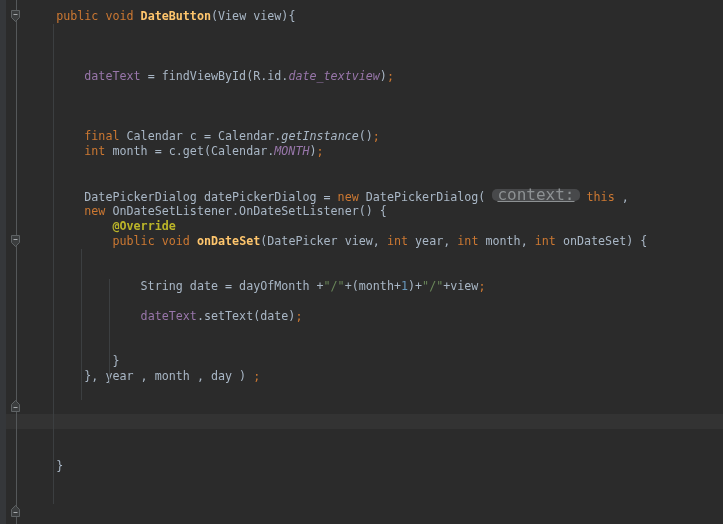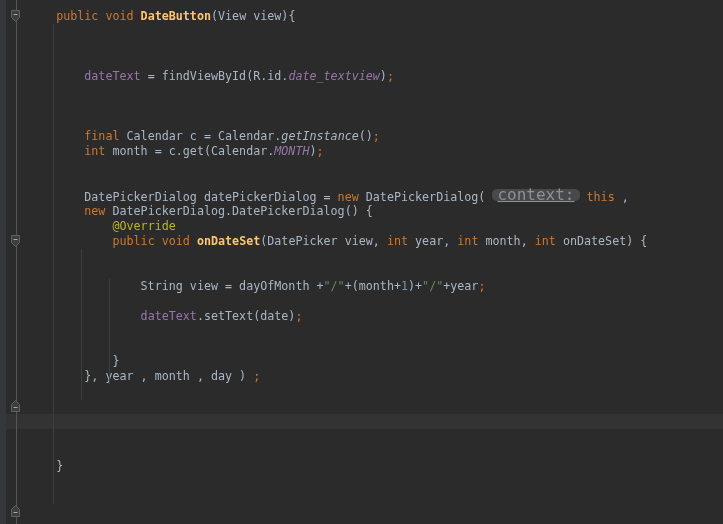--- a/index.html
+++ b/index.html
@@ -31,21 +31,21 @@
     padding-left: 22px;
     color: var(--def, #a9b7c6);
   }
   .code-line.caret-line { background: var(--caret, #333333); }
   .s-def    { color: var(--def, #a9b7c6); }
   .s-kw     { color: var(--kw, #cc7832); }
   .s-decl   { color: var(--decl, #ffc66d); font-weight: bold; }
   .s-field  { color: var(--field, #9876aa); }
   .s-sfield { color: var(--field, #9876aa); font-style: italic; }
   .s-smethod{ color: var(--def, #a9b7c6); font-style: italic; }
-  .s-ann    { color: var(--ann, #bbb529); }
+  .s-ann    { color: var(--ann, #bbb529); font-weight: bold; }
   .s-str    { color: var(--str, #6a8759); }
   .s-num    { color: var(--num, #6897bb); }
   .s-semi   { color: var(--semi, #cc7832); }
   .hint {
     display: inline-block;
     background: var(--hintbg, #48494b);
     color: var(--hinttx, #8d9193);
     font-size: 16px;
     line-height: 12px;
     border-radius: 5px;
@@ -97,26 +97,26 @@
       <div class="code-line"></div>
       <div class="code-line"><span class="s-def">        </span><span class="s-field">dateText</span><span class="s-def"> = findViewById(R.id.</span><span class="s-sfield">date_textview</span><span class="s-def">)</span><span class="s-semi">;</span></div>
       <div class="code-line"></div>
       <div class="code-line"></div>
       <div class="code-line"></div>
       <div class="code-line"><span class="s-def">        </span><span class="s-kw">final </span><span class="s-def">Calendar c = Calendar.</span><span class="s-smethod">getInstance</span><span class="s-def">()</span><span class="s-semi">;</span></div>
       <div class="code-line"><span class="s-def">        </span><span class="s-kw">int </span><span class="s-def">month = c.get(Calendar.</span><span class="s-sfield">MONTH</span><span class="s-def">)</span><span class="s-semi">;</span></div>
       <div class="code-line"></div>
       <div class="code-line"></div>
       <div class="code-line"><span class="s-def">        DatePickerDialog datePickerDialog = </span><span class="s-kw">new </span><span class="s-def">DatePickerDialog( </span><span class="hint">context:</span><span class="s-def"> </span><span class="s-kw">this</span><span class="s-def"> ,</span></div>
-      <div class="code-line"><span class="s-def">        </span><span class="s-kw">new </span><span class="s-def">DatePickerDialog.DatePickerDialog() {</span></div>
+      <div class="code-line"><span class="s-def">        </span><span class="s-kw">new </span><span class="s-def">OnDateSetListener.OnDateSetListener() {</span></div>
       <div class="code-line"><span class="s-def">            </span><span class="s-ann">@Override</span></div>
       <div class="code-line"><span class="s-def">            </span><span class="s-kw">public void </span><span class="s-decl">onDateSet</span><span class="s-def">(DatePicker view, </span><span class="s-kw">int </span><span class="s-def">year, </span><span class="s-kw">int </span><span class="s-def">month, </span><span class="s-kw">int </span><span class="s-def">onDateSet) {</span></div>
       <div class="code-line"></div>
       <div class="code-line"></div>
-      <div class="code-line"><span class="s-def">                String view = dayOfMonth +</span><span class="s-str">"/"</span><span class="s-def">+(month+</span><span class="s-num">1</span><span class="s-def">)+</span><span class="s-str">"/"</span><span class="s-def">+year</span><span class="s-semi">;</span></div>
+      <div class="code-line"><span class="s-def">                String date = dayOfMonth +</span><span class="s-str">"/"</span><span class="s-def">+(month+</span><span class="s-num">1</span><span class="s-def">)+</span><span class="s-str">"/"</span><span class="s-def">+view</span><span class="s-semi">;</span></div>
       <div class="code-line"></div>
       <div class="code-line"><span class="s-def">                </span><span class="s-field">dateText</span><span class="s-def">.setText(date)</span><span class="s-semi">;</span></div>
       <div class="code-line"></div>
       <div class="code-line"></div>
       <div class="code-line"><span class="s-def">            }</span></div>
       <div class="code-line"><span class="s-def">        }, year , month , day ) </span><span class="s-semi">;</span></div>
       <div class="code-line"></div>
       <div class="code-line"></div>
       <div class="code-line caret-line"></div>
       <div class="code-line"></div>

